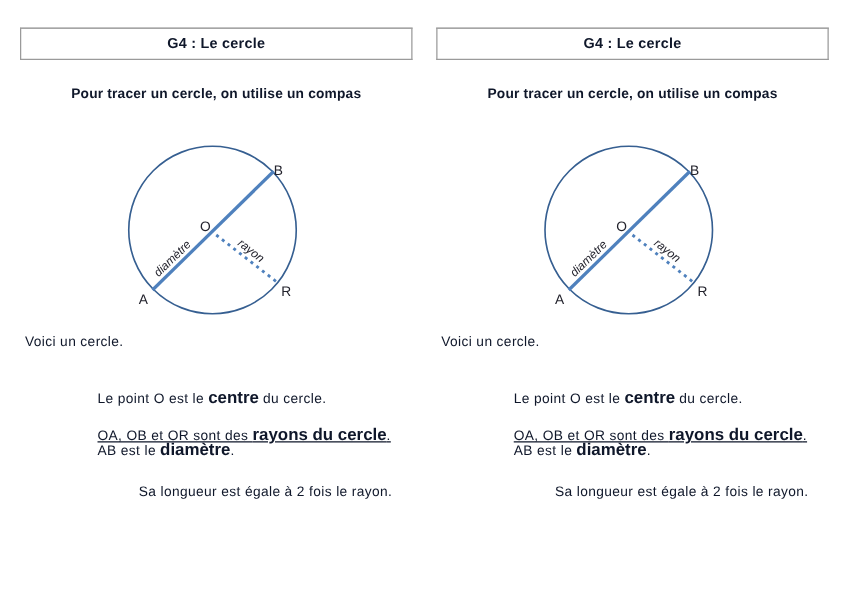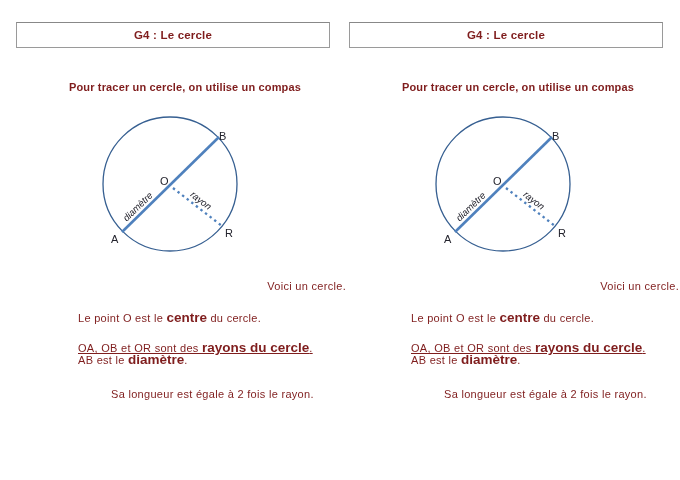--- a/index.html
+++ b/index.html
@@ -7,21 +7,21 @@
     padding: 0;
     background: #ffffff;
   }
   .page {
     position: relative;
     width: 680px;
     height: 480px;
     background: #ffffff;
     overflow: hidden;
     font-family: "Liberation Sans", sans-serif;
-    color: #7f1d1d;
+    color: #0f172a;
   }
   .panel {
     position: absolute;
     top: 0;
     width: 314px;
     height: 480px;
   }
   .panel.left  { left: 16px; }
   .panel.right { left: 349px; }
 
@@ -42,21 +42,21 @@
   .title-box .title-text {
     font-weight: bold;
     font-size: 11.5px;
     letter-spacing: 0.2px;
   }
   .subtitle {
     position: absolute;
     top: 69px;
     left: 0;
     width: 100%;
-    margin: 12px;
+    margin: 0;
     text-align: center;
     font-weight: bold;
     font-size: 11px;
     letter-spacing: 0.15px;
   }
   .diagram {
     position: absolute;
     top: 110px;
     left: 80px;
   }
@@ -64,22 +64,22 @@
     font-family: "Liberation Sans", sans-serif;
     fill: #23232d;
   }
   .diagram .pt-label { font-size: 11px; }
   .diagram .seg-label { font-size: 9.5px; font-style: italic; }
   .caption {
     position: absolute;
     top: 264px;
     left: 0;
     width: 100%;
-    margin: 16px;
-    text-align: right;
+    margin: 4px;
+    text-align: left;
     font-size: 11px;
     letter-spacing: 0.3px;
   }
   .fact {
     position: absolute;
     left: 62px;
     margin: 0;
     font-size: 11px;
     letter-spacing: 0.3px;
     white-space: nowrap;

